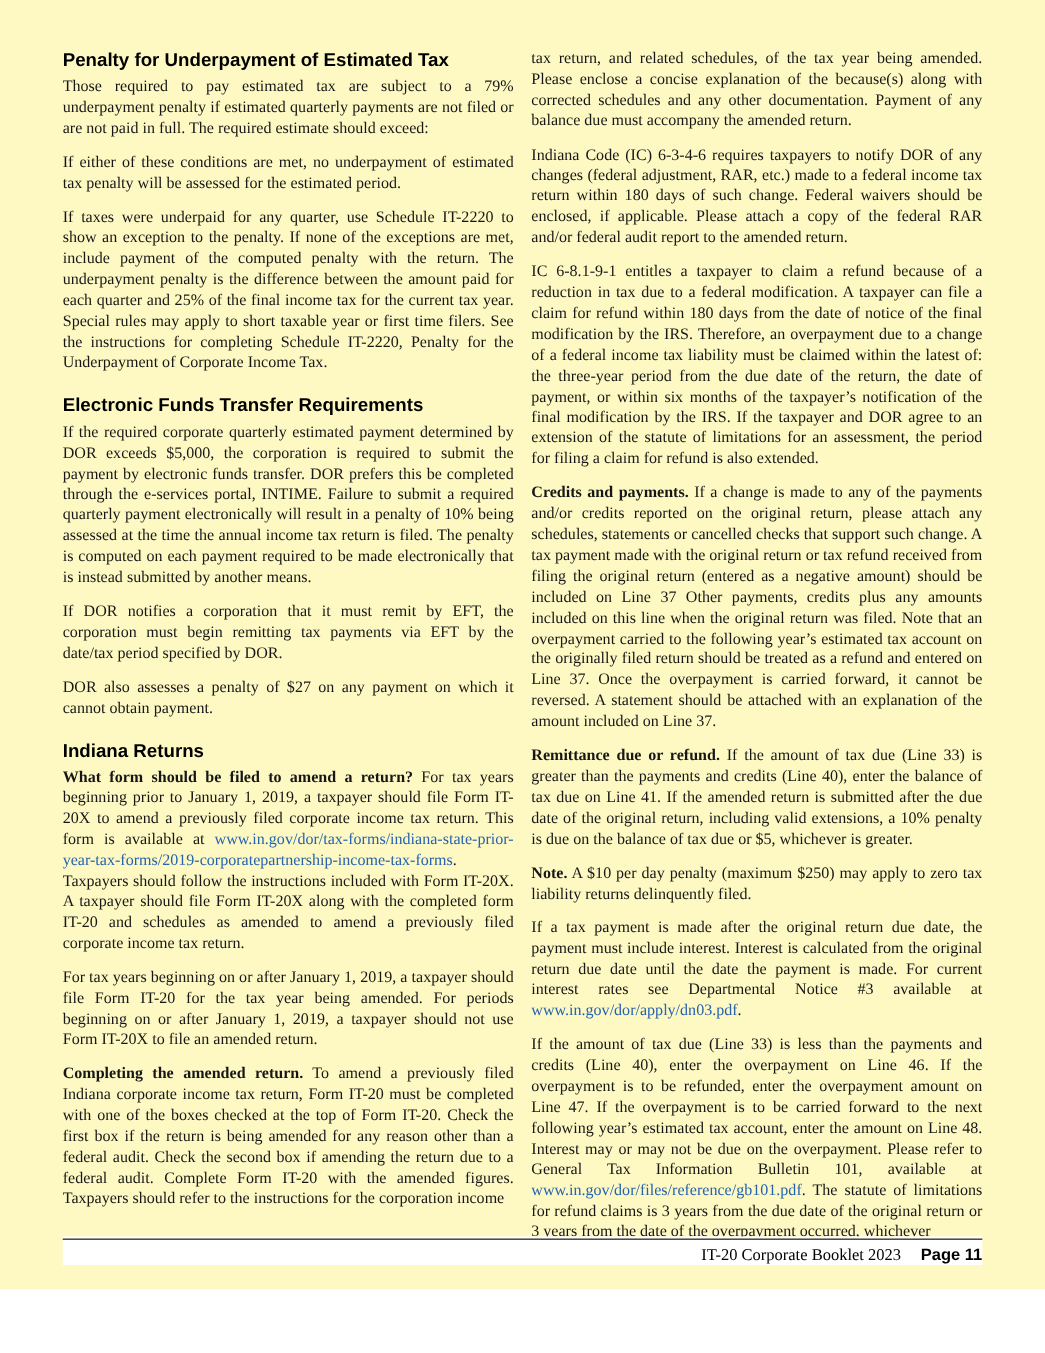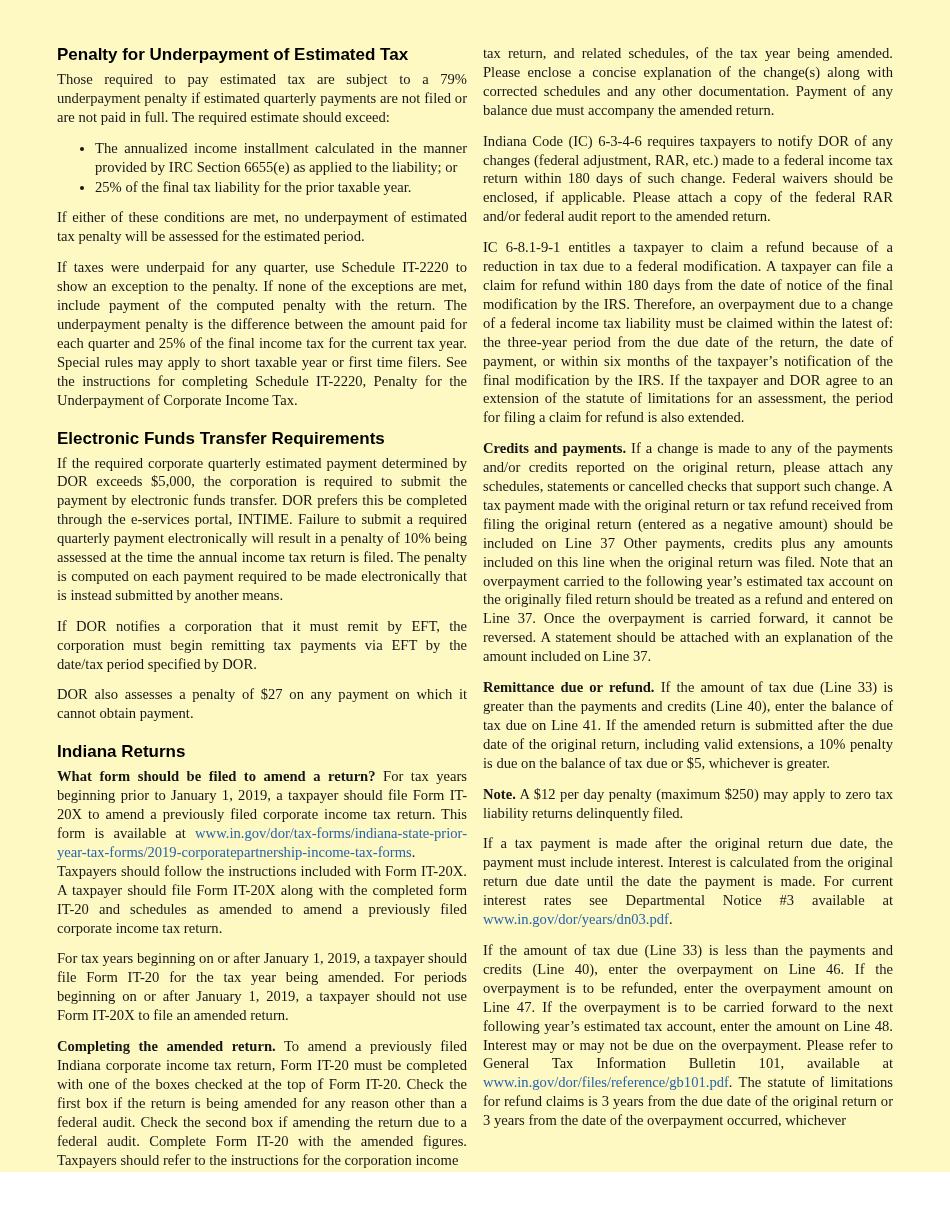--- a/index.html
+++ b/index.html
@@ -82,40 +82,43 @@
   }
 </style>
 </head>
 <body>
 
 <div class="page">
   <div class="columns">
     <div class="column">
         <h2 class="heading">Penalty for Underpayment of Estimated Tax</h2>
         <p class="para"><span>Those required to pay estimated tax are subject to a 79% underpayment penalty if estimated quarterly payments are not filed or are not paid in full. The required estimate should exceed:</span></p>
-        <ul class="bullets">
-          <li><span>The annualized income installment calculated in the manner provided by IRC Section 6655(e) as applied to the liability; or</span></li>
-          <li><span>25% of the final tax liability for the prior taxable year.</span></li>
-        </ul>
         <p class="para"><span>If either of these conditions are met, no underpayment of estimated tax penalty will be assessed for the estimated period.</span></p>
         <p class="para"><span>If taxes were underpaid for any quarter, use Schedule IT-2220 to show an exception to the penalty. If none of the exceptions are met, include payment of the computed penalty with the return. The underpayment penalty is the difference between the amount paid for each quarter and 25% of the final income tax for the current tax year. Special rules may apply to short taxable year or first time filers. See the instructions for completing Schedule IT-2220, Penalty for the Underpayment of Corporate Income Tax.</span></p>
         <h2 class="heading">Electronic Funds Transfer Requirements</h2>
         <p class="para"><span>If the required corporate quarterly estimated payment determined by DOR exceeds $5,000, the corporation is required to submit the payment by electronic funds transfer. DOR prefers this be completed through the e-services portal, INTIME. Failure to submit a required quarterly payment electronically will result in a penalty of 10% being assessed at the time the annual income tax return is filed. The penalty is computed on each payment required to be made electronically that is instead submitted by another means.</span></p>
         <p class="para"><span>If DOR notifies a corporation that it must remit by EFT, the corporation must begin remitting tax payments via EFT by the date/tax period specified by DOR.</span></p>
         <p class="para"><span>DOR also assesses a penalty of $27 on any payment on which it cannot obtain payment.</span></p>
         <h2 class="heading">Indiana Returns</h2>
         <p class="para"><span class="bold">What form should be filed to amend a return?</span><span> For tax years beginning prior to January 1, 2019, a taxpayer should file Form IT-20X to amend a previously filed corporate income tax return. This form is available at </span><a class="link" href="#">www.in.gov/dor/tax-forms/indiana-state-prior-year-tax-forms/2019-corporatepartnership-income-tax-forms</a><span>. Taxpayers should follow the instructions included with Form IT-20X. A taxpayer should file Form IT-20X along with the completed form IT-20 and schedules as amended to amend a previously filed corporate income tax return.</span></p>
         <p class="para"><span>For tax years beginning on or after January 1, 2019, a taxpayer should file Form IT-20 for the tax year being amended. For periods beginning on or after January 1, 2019, a taxpayer should not use Form IT-20X to file an amended return.</span></p>
         <p class="para"><span class="bold">Completing the amended return.</span><span> To amend a previously filed Indiana corporate income tax return, Form IT-20 must be completed with one of the boxes checked at the top of Form IT-20. Check the first box if the return is being amended for any reason other than a federal audit. Check the second box if amending the return due to a federal audit. Complete Form IT-20 with the amended figures. Taxpayers should refer to the instructions for the corporation income</span></p>
       </div>
     <div class="column">
-        <p class="para"><span>tax return, and related schedules, of the tax year being amended. Please enclose a concise explanation of the change(s) along with corrected schedules and any other documentation. Payment of any balance due must accompany the amended return.</span></p>
+        <p class="para"><span>tax return, and related schedules, of the tax year being amended. Please enclose a concise explanation of the because(s) along with corrected schedules and any other documentation. Payment of any balance due must accompany the amended return.</span></p>
         <p class="para"><span>Indiana Code (IC) 6-3-4-6 requires taxpayers to notify DOR of any changes (federal adjustment, RAR, etc.) made to a federal income tax return within 180 days of such change. Federal waivers should be enclosed, if applicable. Please attach a copy of the federal RAR and/or federal audit report to the amended return.</span></p>
         <p class="para"><span>IC 6-8.1-9-1 entitles a taxpayer to claim a refund because of a reduction in tax due to a federal modification. A taxpayer can file a claim for refund within 180 days from the date of notice of the final modification by the IRS. Therefore, an overpayment due to a change of a federal income tax liability must be claimed within the latest of: the three-year period from the due date of the return, the date of payment, or within six months of the taxpayer’s notification of the final modification by the IRS. If the taxpayer and DOR agree to an extension of the statute of limitations for an assessment, the period for filing a claim for refund is also extended.</span></p>
         <p class="para"><span class="bold">Credits and payments.</span><span> If a change is made to any of the payments and/or credits reported on the original return, please attach any schedules, statements or cancelled checks that support such change. A tax payment made with the original return or tax refund received from filing the original return (entered as a negative amount) should be included on Line 37 Other payments, credits plus any amounts included on this line when the original return was filed. Note that an overpayment carried to the following year’s estimated tax account on the originally filed return should be treated as a refund and entered on Line 37. Once the overpayment is carried forward, it cannot be reversed. A statement should be attached with an explanation of the amount included on Line 37.</span></p>
         <p class="para"><span class="bold">Remittance due or refund.</span><span> If the amount of tax due (Line 33) is greater than the payments and credits (Line 40), enter the balance of tax due on Line 41. If the amended return is submitted after the due date of the original return, including valid extensions, a 10% penalty is due on the balance of tax due or $5, whichever is greater.</span></p>
-        <p class="para"><span class="bold">Note.</span><span> A $12 per day penalty (maximum $250) may apply to zero tax liability returns delinquently filed.</span></p>
-        <p class="para"><span>If a tax payment is made after the original return due date, the payment must include interest. Interest is calculated from the original return due date until the date the payment is made. For current interest rates see Departmental Notice #3 available at </span><a class="link" href="#">www.in.gov/dor/years/dn03.pdf</a><span>.</span></p>
+        <p class="para"><span class="bold">Note.</span><span> A $10 per day penalty (maximum $250) may apply to zero tax liability returns delinquently filed.</span></p>
+        <p class="para"><span>If a tax payment is made after the original return due date, the payment must include interest. Interest is calculated from the original return due date until the date the payment is made. For current interest rates see Departmental Notice #3 available at </span><a class="link" href="#">www.in.gov/dor/apply/dn03.pdf</a><span>.</span></p>
         <p class="para"><span>If the amount of tax due (Line 33) is less than the payments and credits (Line 40), enter the overpayment on Line 46. If the overpayment is to be refunded, enter the overpayment amount on Line 47. If the overpayment is to be carried forward to the next following year’s estimated tax account, enter the amount on Line 48. Interest may or may not be due on the overpayment. Please refer to General Tax Information Bulletin 101, available at </span><a class="link" href="#">www.in.gov/dor/files/reference/gb101.pdf</a><span>. The statute of limitations for refund claims is 3 years from the due date of the original return or 3 years from the date of the overpayment occurred, whichever</span></p>
       </div>
   </div>
 
+  <div class="footer">
+    <hr class="footer-rule">
+    <div class="footer-text">
+      <span>IT-20 Corporate Booklet 2023</span>
+      <span class="footer-page">Page 11</span>
+    </div>
+  </div>
 </div>
 
 </body></html>

